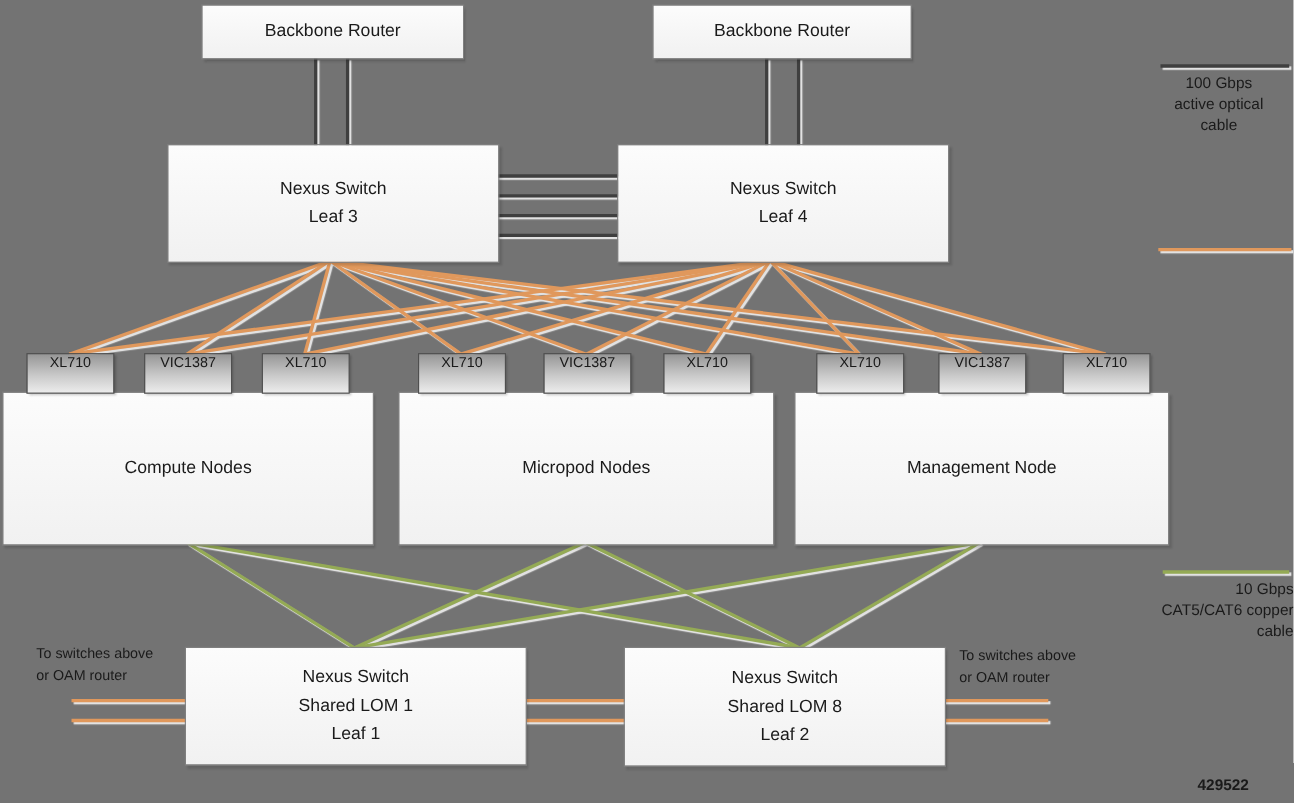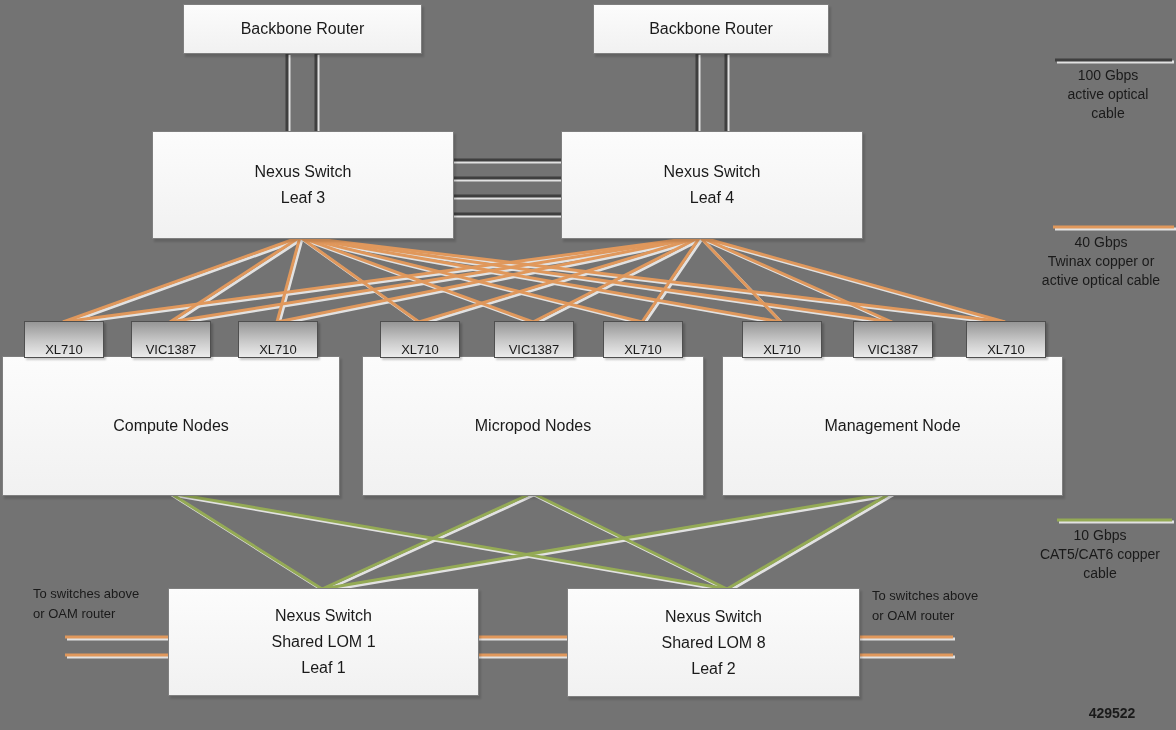--- a/index.html
+++ b/index.html
@@ -14,21 +14,21 @@
           background:linear-gradient(180deg,#fcfcfc 0%,#f1f1f1 100%);
           box-shadow:2px 3px 2px rgba(0,0,0,0.14);
           display:flex; flex-direction:column; align-items:center; justify-content:center;
           text-align:center; }
   .vbox .l { font-size:16px; line-height:26px; white-space:nowrap; }
 
   .nic { position:absolute; z-index:3; width:78px; height:35px;
          border:1px solid #4f4f4f;
          background:linear-gradient(180deg,#969696 0%,#c9c9c9 55%,#ececec 100%);
          box-shadow:2px 2px 2px rgba(0,0,0,0.20);
-         display:flex; align-items:flex-end; justify-content:center;
+         display:flex; align-items:flex-start; justify-content:center;
          font-size:13px; }
 
   .note { position:absolute; z-index:2; font-size:13px; line-height:20px; }
   .legend-label { position:absolute; z-index:2; font-size:14px; line-height:19px; text-align:center; }
   .fig-num { position:absolute; z-index:2; font-size:14px; text-align:center;font-weight:bold; }
 </style>
 </head>
 <body>
 
 <div class="canvas">
@@ -167,26 +167,21 @@
   <div class="note" style="left:872px; top:586px; width:140px;">
     <div>To switches above</div>
     <div>or OAM router</div>
   </div>
 
   <div class="legend-label" style="left:1038px; top:66px; width:140px;">
     <div>100 Gbps</div>
     <div>active optical</div>
     <div>cable</div>
   </div>
-  <div class="legend-label" style="left:1026px; top:233px; width:150px;">
-    <div>40 Gbps</div>
-    <div>Twinax copper or</div>
-    <div>active optical cable</div>
-  </div>
-  <div class="legend-label" style="left:1024px; top:526px; width:152px;">
+  <div class="legend-label" style="left:1024px; top:526px; width:152px;text-align:right;">
     <div>10 Gbps</div>
     <div>CAT5/CAT6 copper</div>
     <div>cable</div>
   </div>
 
   <div class="fig-num" style="left:1076px; top:705px; width:72px;">429522</div>
 
 </div>
 
 </body></html>

